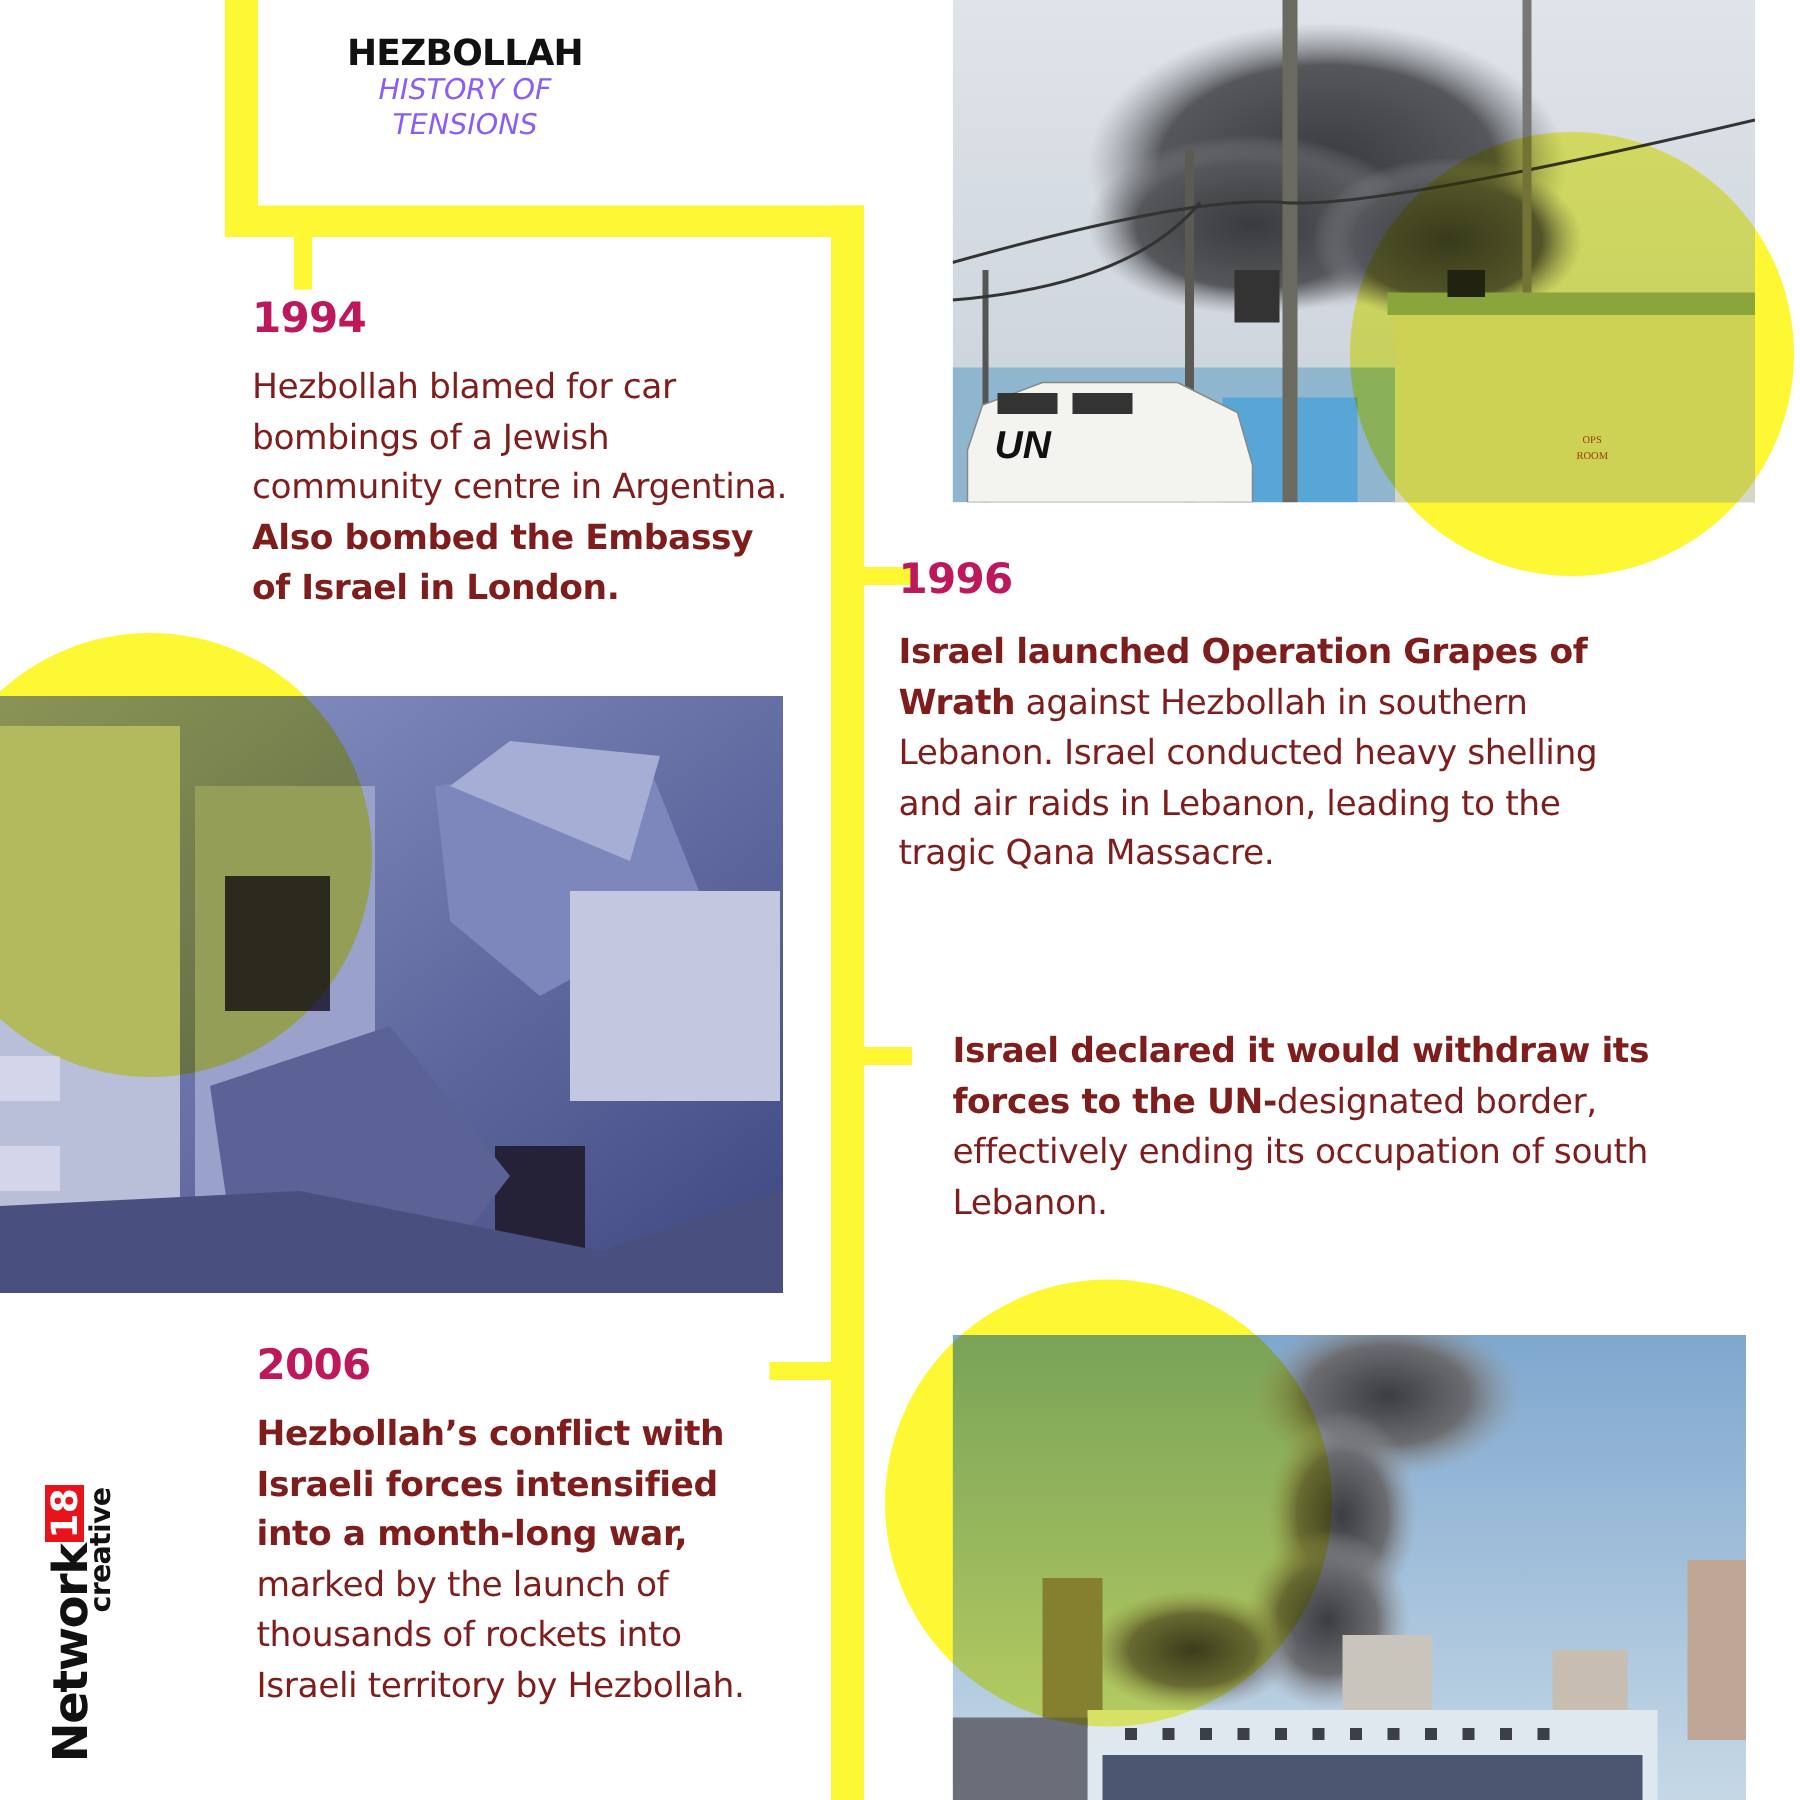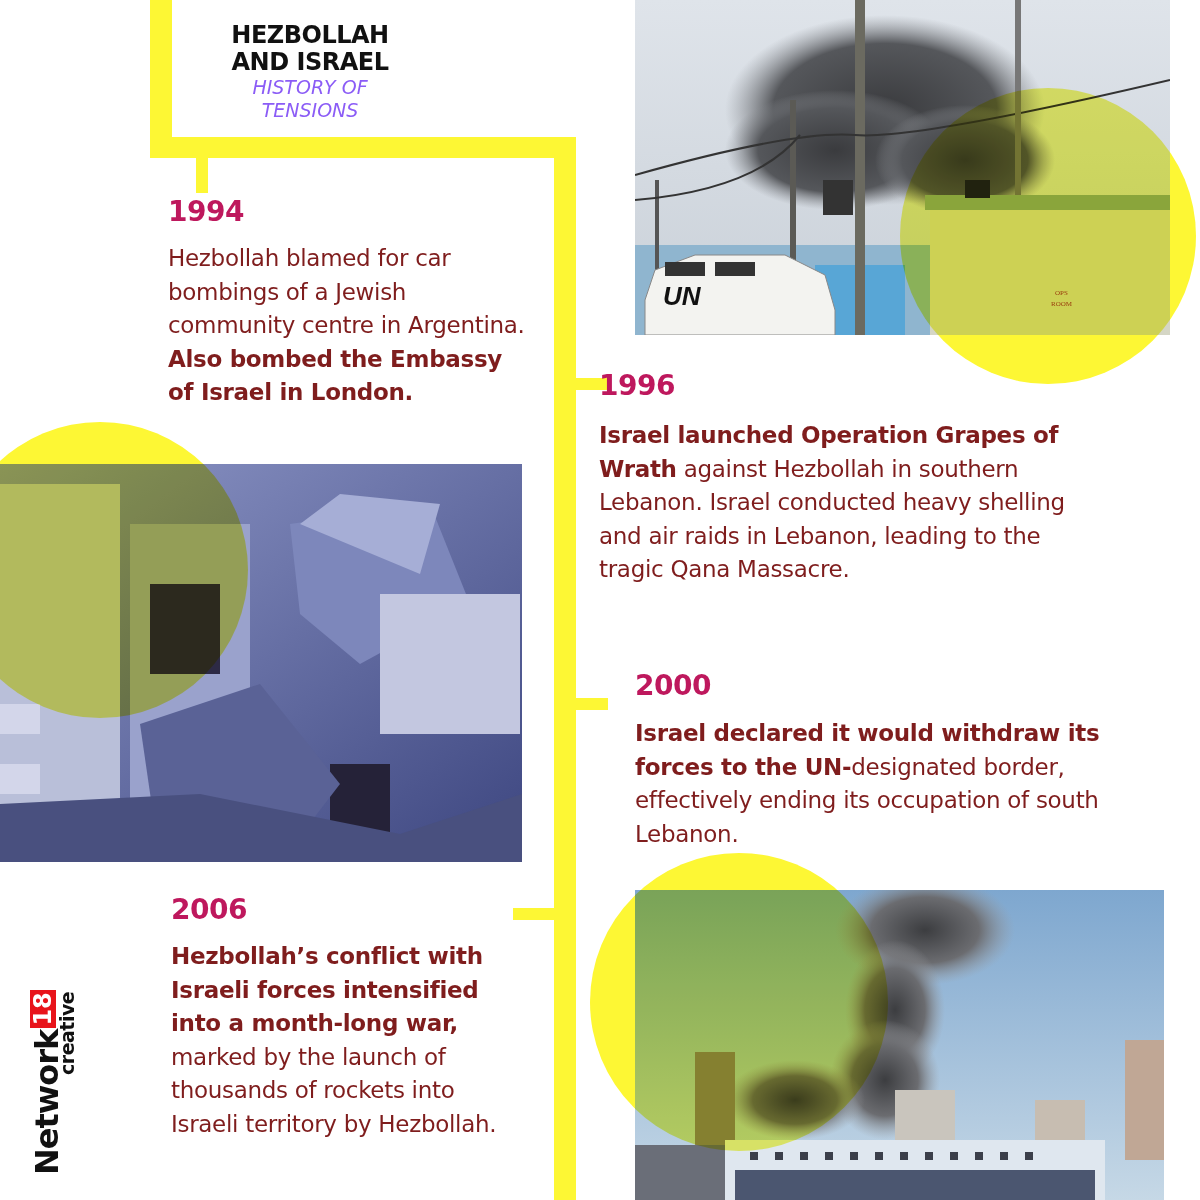--- a/index.html
+++ b/index.html
@@ -35,21 +35,20 @@
 <div class="bar" style="left:150px;top:0;width:22px;height:158px;"></div>
 <div class="bar" style="left:150px;top:137px;width:426px;height:21px;"></div>
 <div class="bar" style="left:196px;top:156px;width:12px;height:37px;"></div>
 <div class="bar" style="left:554px;top:137px;width:22px;height:1063px;"></div>
 <div class="bar" style="left:574px;top:378px;width:34px;height:12px;"></div>
 <div class="bar" style="left:574px;top:698px;width:34px;height:12px;"></div>
 <div class="bar" style="left:513px;top:908px;width:43px;height:12px;"></div>
 
 <div class="abs title-block">
   <div class="title-main">HEZBOLLAH</div>
-  <div class="title-main">AND ISRAEL</div>
   <div class="title-sub">HISTORY OF</div>
   <div class="title-sub">TENSIONS</div>
 </div>
 
 <div class="circle" style="left:900px;top:88px;width:296px;height:296px;"></div>
 <div class="photo" style="left:635px;top:0;width:535px;height:335px;">
   <svg width="535" height="335" viewBox="0 0 535 335">
     <defs>
       <linearGradient id="sky1" x1="0" y1="0" x2="0" y2="1">
         <stop offset="0" stop-color="#dfe4ea"></stop>
@@ -122,21 +121,20 @@
 </div>
 
 <div class="abs" style="left:599px;top:370px;width:470px;">
   <div class="year">1996</div>
   <div class="para" style="margin-top:17px;">
     <b>Israel launched Operation Grapes of Wrath</b><span> against Hezbollah in southern Lebanon. Israel conducted heavy shelling and air raids in Lebanon, leading to the tragic Qana Massacre.</span>
   </div>
 </div>
 
 <div class="abs" style="left:635px;top:670px;width:510px;">
-  <div class="year">2000</div>
   <div class="para" style="margin-top:15px;">
     <b>Israel declared it would withdraw its forces to the UN-</b><span>designated border, effectively ending its occupation of south Lebanon.</span>
   </div>
 </div>
 
 <div class="circle" style="left:590px;top:853px;width:298px;height:298px;"></div>
 <div class="photo" style="left:635px;top:890px;width:529px;height:310px;">
   <svg width="529" height="310" viewBox="0 0 529 310">
     <defs>
       <linearGradient id="sky3" x1="0" y1="0" x2="0" y2="1">

